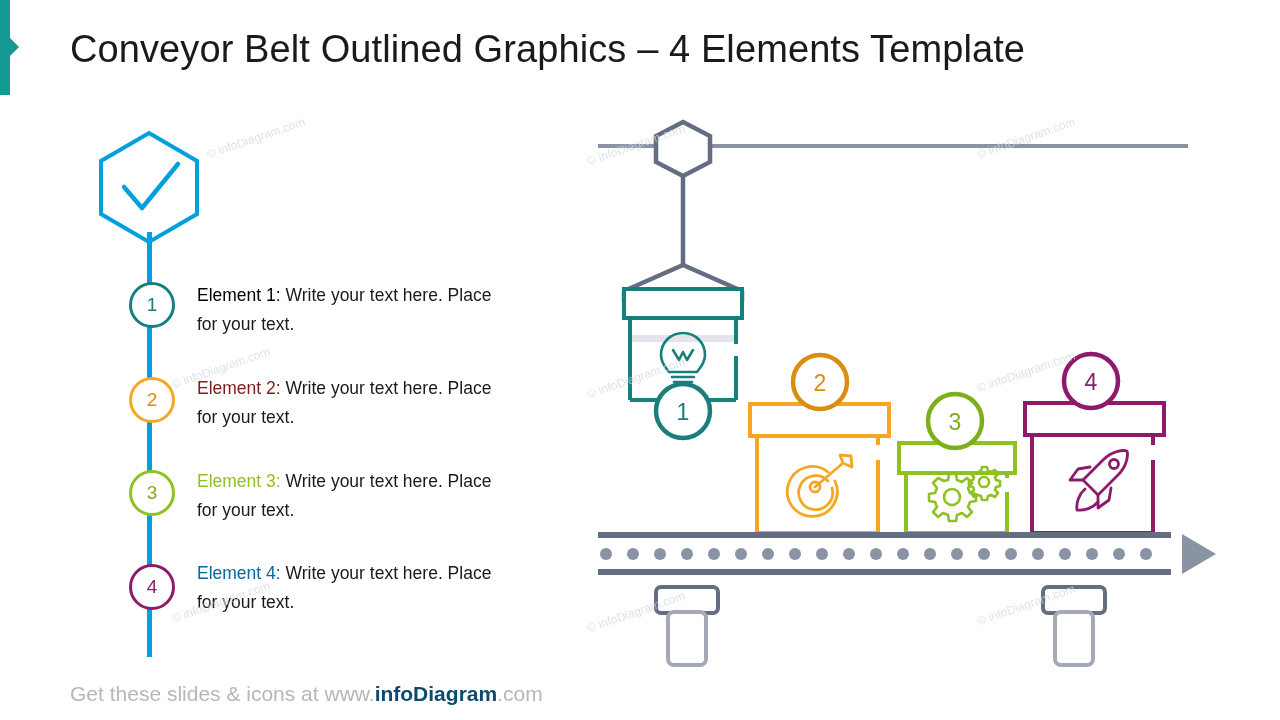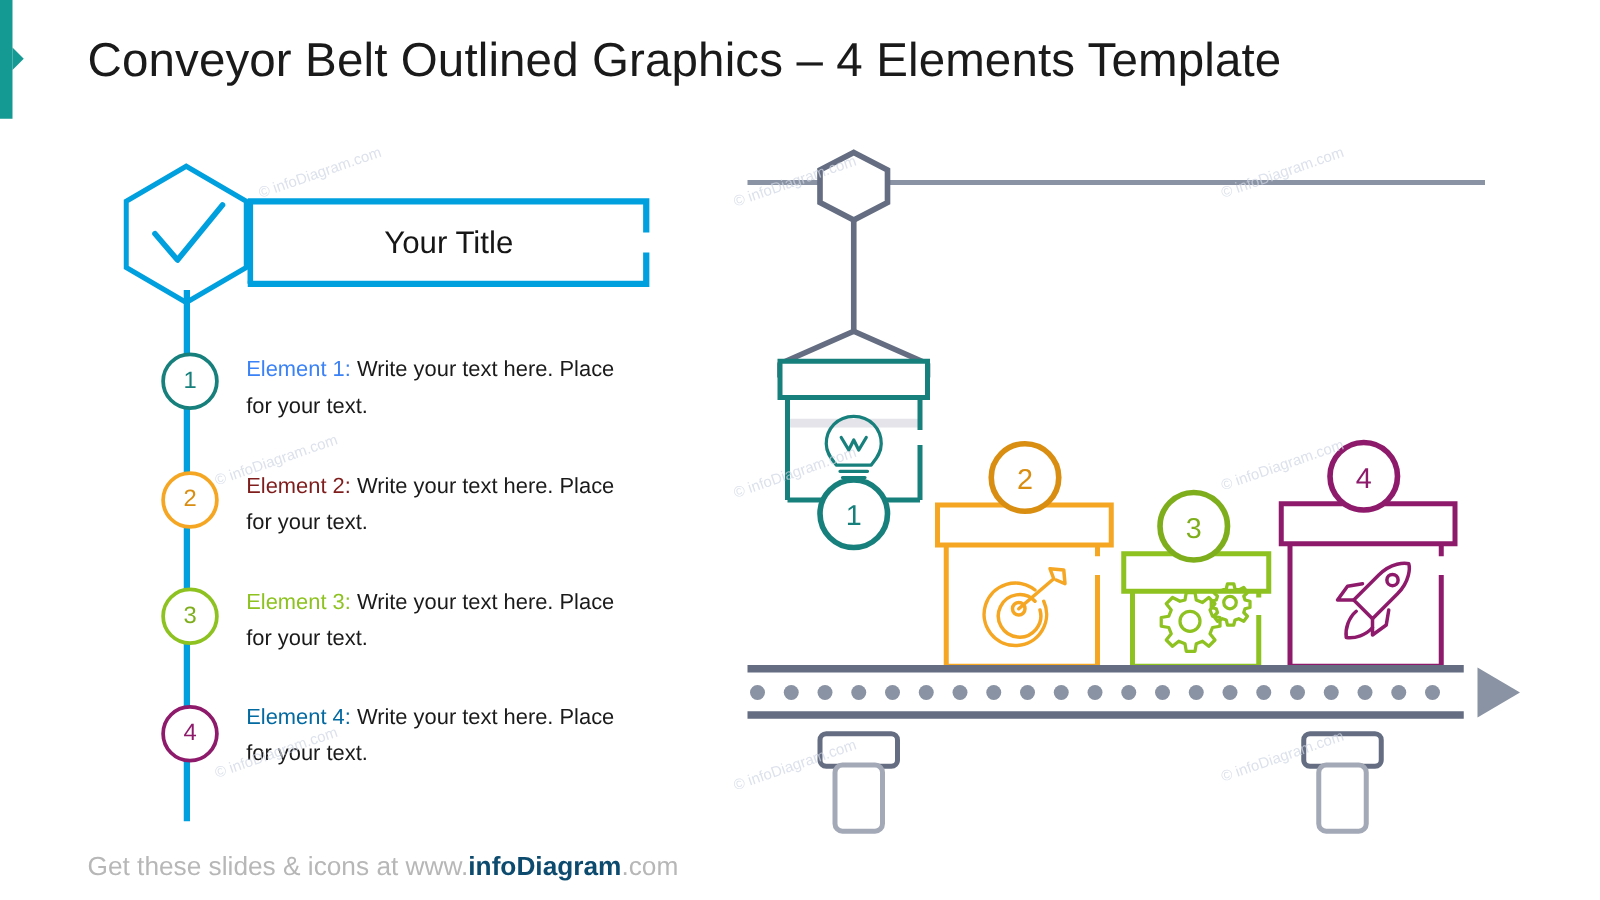--- a/index.html
+++ b/index.html
@@ -132,36 +132,28 @@
   <div class="accent-bar"></div>
   <div class="accent-notch"></div>
 
   <div class="page-title">Conveyor Belt Outlined Graphics – 4 Elements Template</div>
 
   <svg class="hex-check" viewBox="0 0 106 115">
     <polygon points="53,3 101,31 101,84 53,112 5,84 5,31" fill="#fff" stroke="#00A0DF" stroke-width="4"></polygon>
     <path d="M28,57 L46,78 L82,34" fill="none" stroke="#00A0DF" stroke-width="4.5" stroke-linecap="round" stroke-linejoin="round"></path>
   </svg>
 
-  <div class="title-box">
-    <svg width="322" height="72" viewBox="0 0 322 72" style="position:absolute;left:0;top:0">
-      <path d="M0,3 L319,3 L319,28" fill="none" stroke="#00A0DF" stroke-width="5"></path>
-      <path d="M319,44 L319,69 L0,69" fill="none" stroke="#00A0DF" stroke-width="5"></path>
-      <path d="M2,3 L2,69" fill="none" stroke="#00A0DF" stroke-width="5"></path>
-    </svg>
-    <div class="tb-text">Your Title</div>
-  </div>
 
   <div class="spine"></div>
 
   <div class="num-circle" style="top:282px;border-color:#17807C;color:#17807C">
     <span>1</span>
   </div>
   <div class="elem-text" style="top:281px">
-    <span class="lead" style="color:#3b82f6">Element 1:</span><span> Write your text here. Place for your text.</span>
+    <span class="lead" style="color:#000000">Element 1:</span><span> Write your text here. Place for your text.</span>
   </div>
 
   <div class="num-circle" style="top:377px;border-color:#F5A623;color:#D98E12">
     <span>2</span>
   </div>
   <div class="elem-text" style="top:374px">
     <span class="lead" style="color:#7f1d1d">Element 2:</span><span> Write your text here. Place for your text.</span>
   </div>
 
   <div class="num-circle" style="top:470px;border-color:#8DC220;color:#7FAE1C">

